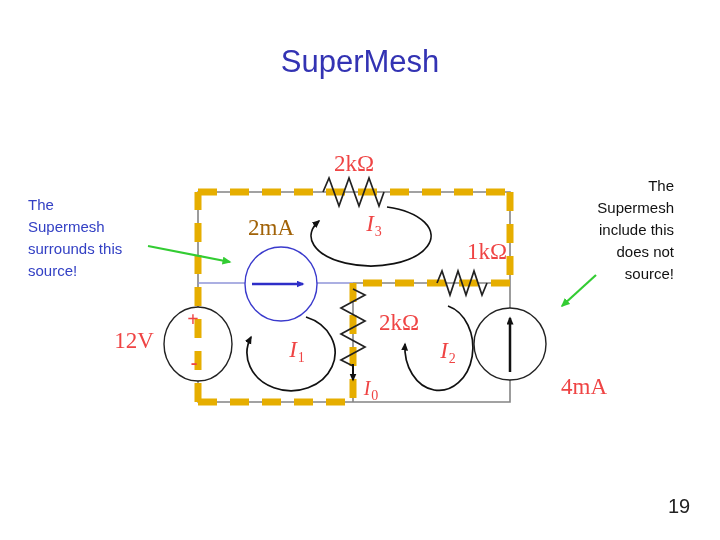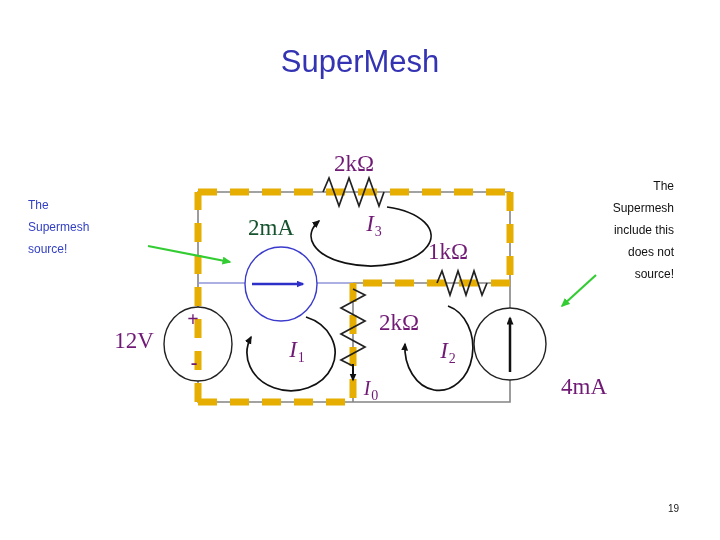--- a/index.html
+++ b/index.html
@@ -7,33 +7,33 @@
     position:relative; width:720px; height:540px; background:#ffffff;
     font-family:"Liberation Sans", sans-serif; overflow:hidden;
   }
   .title {
     position:absolute; left:0; top:44px; width:720px; text-align:center;
     font-size:31px; font-weight:400; color:#3333b3; margin:0;
   }
   svg.circuit { position:absolute; left:0; top:0; width:720px; height:540px; }
   .clabel {
     position:absolute; transform:translate(-50%,-50%);
-    font-family:"Liberation Serif", serif; font-size:23px; color:#701a75;
+    font-family:"Liberation Serif", serif; font-size:23px; color:#ef4444;
     white-space:nowrap;
   }
-  .clabel.blue { color:#14532d; }
+  .clabel.blue { color:#a16207; }
   .clabel.small { font-size:20px; }
   .clabel.sign { font-weight:bold; font-size:20px; }
   .cbase { font-style:italic; }
   .csub { font-size:14px; position:relative; top:5px; margin-left:1px; font-style:normal; }
-  .ann { position:absolute; font-size:12px; line-height:22px; }
+  .ann { position:absolute; font-size:15px; line-height:22px; }
   .ann div { white-space:nowrap; }
   .ann-left  { left:28px;  top:194px; width:160px; color:#3340c4; text-align:left; }
   .ann-right { left:530px; top:175px; width:144px; color:#111;   text-align:right; }
-  .pageno { position:absolute; left:668px; top:495px; font-size:10px; color:#222;margin-top:8px; }
+  .pageno { position:absolute; left:668px; top:495px; font-size:20px; color:#222; }
 </style>
 </head>
 <body>
 
 <div class="slide">
 
   <h1 class="title">SuperMesh</h1>
 
   <svg class="circuit" viewBox="0 0 720 540">
     <defs>
@@ -76,21 +76,21 @@
 
     <path d="M306,317 A44,38 0 1 1 251,337" fill="none" stroke="#111" stroke-width="1.7" marker-end="url(#mblack)"></path>
     <path d="M448,306 A34,43 0 1 1 405,344" fill="none" stroke="#111" stroke-width="1.7" marker-end="url(#mblack)"></path>
     <path d="M387,207 A60,30 0 1 1 319,221" fill="none" stroke="#111" stroke-width="1.7" marker-end="url(#mblack)"></path>
 
     <path d="M148,246 L230,262" stroke="#33cc33" stroke-width="2.2" fill="none" marker-end="url(#mgreen)"></path>
     <path d="M596,275 L562,306" stroke="#33cc33" stroke-width="2.2" fill="none" marker-end="url(#mgreen)"></path>
   </svg>
 
   <div class="clabel" style="left:354px; top:164px;">2kΩ</div>
-  <div class="clabel" style="left:448px; top:252px;">1kΩ</div>
+  <div class="clabel" style="left:487px; top:252px;">1kΩ</div>
   <div class="clabel" style="left:399px; top:323px;">2kΩ</div>
   <div class="clabel blue" style="left:271px; top:228px;">2mA</div>
   <div class="clabel" style="left:134px; top:341px;">12V</div>
   <div class="clabel" style="left:584px; top:343px;margin-top:44px;">4mA</div>
   <div class="clabel sign" style="left:193px; top:319px;">+</div>
   <div class="clabel sign" style="left:194px; top:362px;">-</div>
 
   <div class="clabel" style="left:297px; top:350px;">
     <span class="cbase">I</span><span class="csub">1</span>
   </div>
@@ -100,20 +100,21 @@
   <div class="clabel" style="left:374px; top:224px;">
     <span class="cbase">I</span><span class="csub">3</span>
   </div>
   <div class="clabel small" style="left:371px; top:388px;">
     <span class="cbase">I</span><span class="csub">0</span>
   </div>
 
   <div class="ann ann-left">
     <div>The</div>
     <div>Supermesh</div>
+    <div>surrounds this</div>
     <div>source!</div>
   </div>
 
   <div class="ann ann-right">
     <div>The</div>
     <div>Supermesh</div>
     <div>include this</div>
     <div>does not</div>
     <div>source!</div>
   </div>

